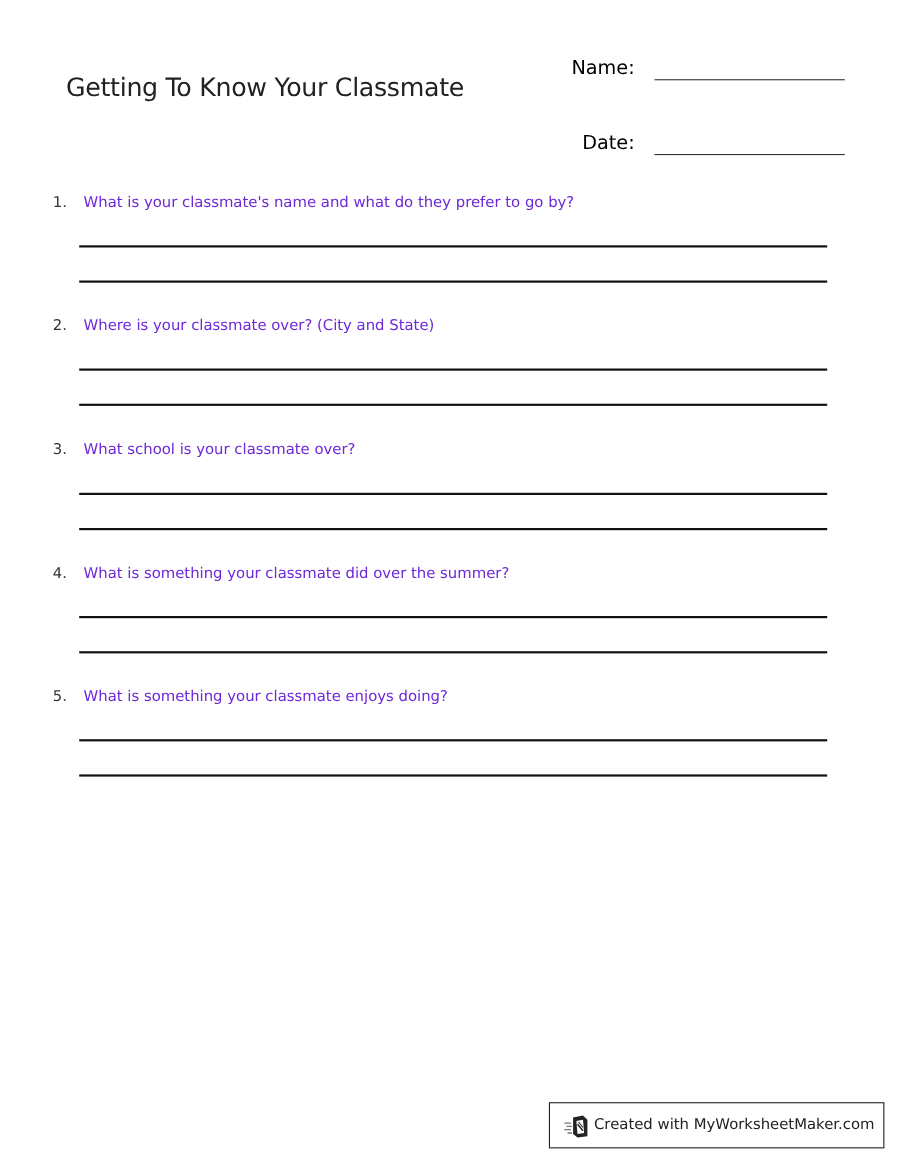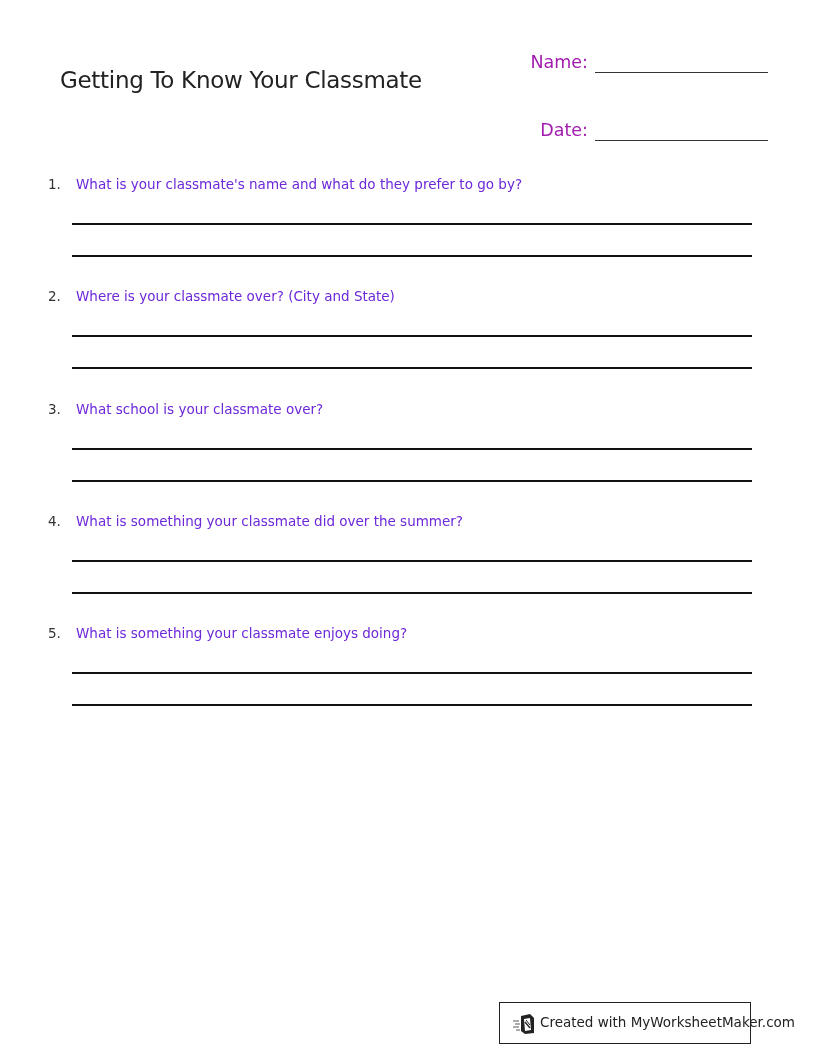--- a/index.html
+++ b/index.html
@@ -2,27 +2,27 @@
 <html><head>
   <meta charset="utf-8">
   <style>
     html, body { margin: 0; padding: 0; background: #ffffff; }
     body { width: 816px; height: 1056px; position: relative; overflow: hidden;
            font-family: "DejaVu Sans", "Liberation Sans", sans-serif; color: #333333; }
     .title { position: absolute; left: 48px; top: 48px; width: 420px;
              font-size: 23px; line-height: 40px; color: #222222; font-weight: normal; margin: 12px;
              letter-spacing: -0.3px; }
     .meta-row { position: absolute; left: 500px; width: 270px; height: 30px; }
-    .meta-label { position: absolute; right: 182px; bottom: 6px; font-size: 17.5px; color: #a21caf; white-space: nowrap; text-align: center; }
+    .meta-label { position: absolute; right: 193px; bottom: 6px; font-size: 17.5px; color: #000000; white-space: nowrap; text-align: center; }
     .meta-line { position: absolute; left: 95px; width: 173px; bottom: 5px; border-bottom: 1.3px solid #333333; height: 0; }
     .q { position: absolute; left: 48px; width: 710px; }
     .q-num { position: absolute; left: 0; top: 0; font-size: 13.5px; color: #333333; }
     .q-text { position: absolute; left: 28px; top: 0; font-size: 13.5px; color: #6d28d9; white-space: nowrap; }
     .ans-line { position: absolute; left: 24px; width: 680px; height: 0; border-bottom: 2.2px solid #111111; }
-    .footer { position: absolute; left: 499px; top: 1002px; width: 252px; height: 42px;
+    .footer { position: absolute; left: 499px; top: 1002px; width: 305px; height: 42px;
               border: 1.3px solid #222222; box-sizing: border-box; }
     .footer-icon { position: absolute; left: 12px; top: 10px; width: 24px; height: 22px; }
     .footer-text { position: absolute; left: 40px; top: 11px; font-size: 13.5px; color: #222222; white-space: nowrap; }
   </style>
 </head>
 <body>
 
 <h1 class="title">Getting To Know Your Classmate</h1>
 
 <div class="meta-row" style="top:48px;">

